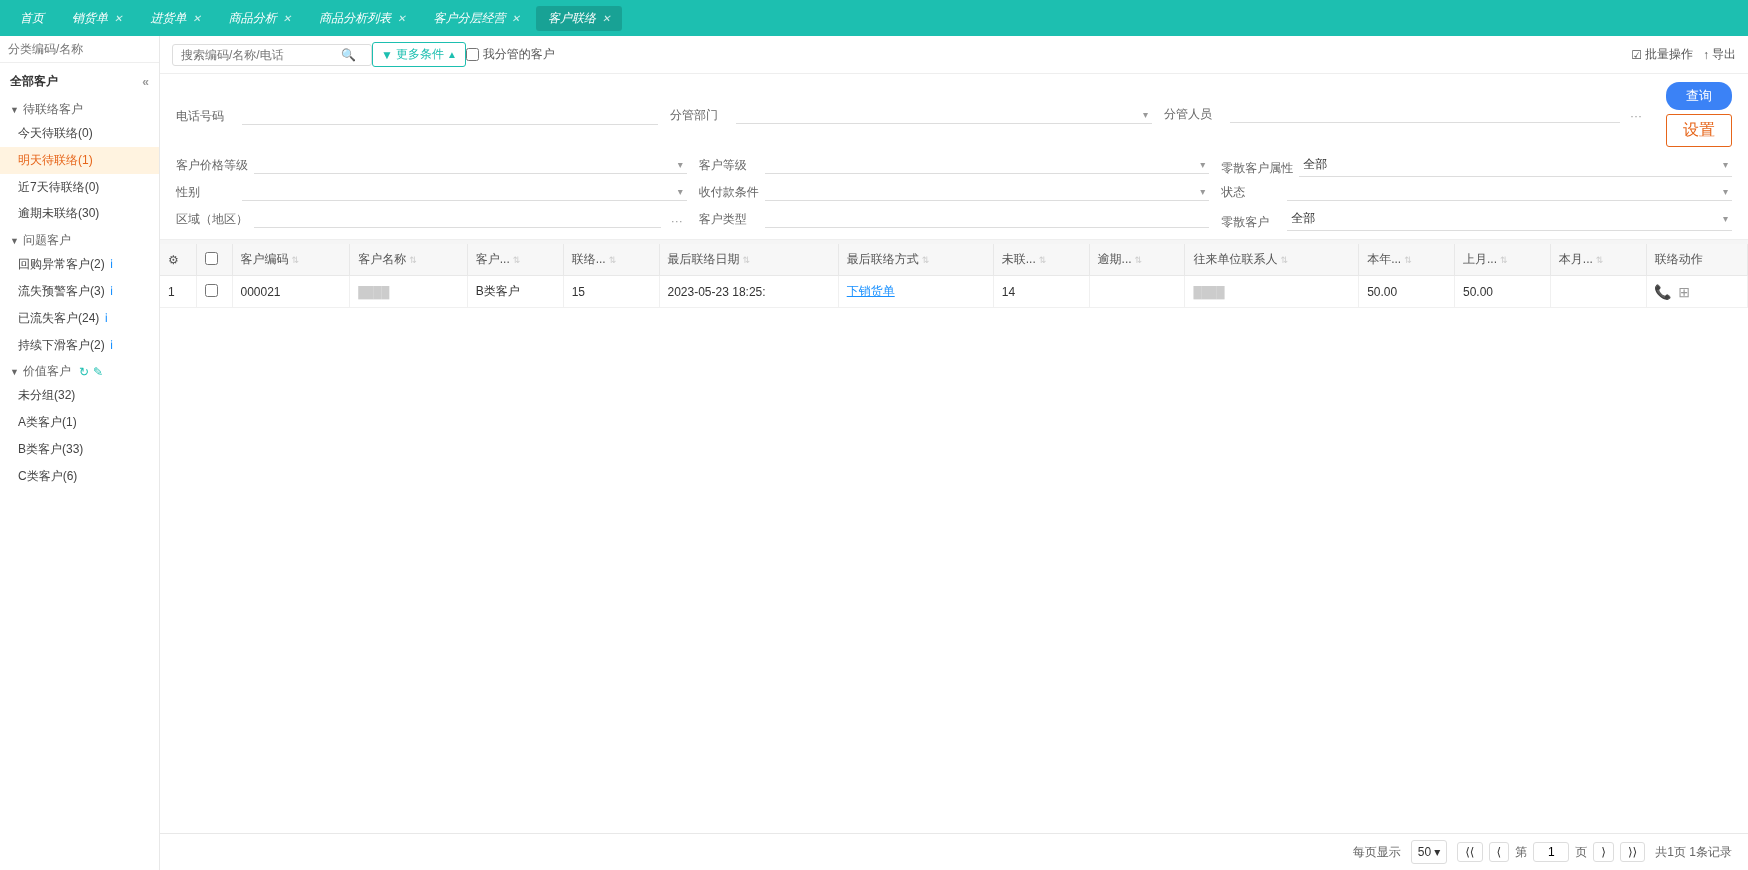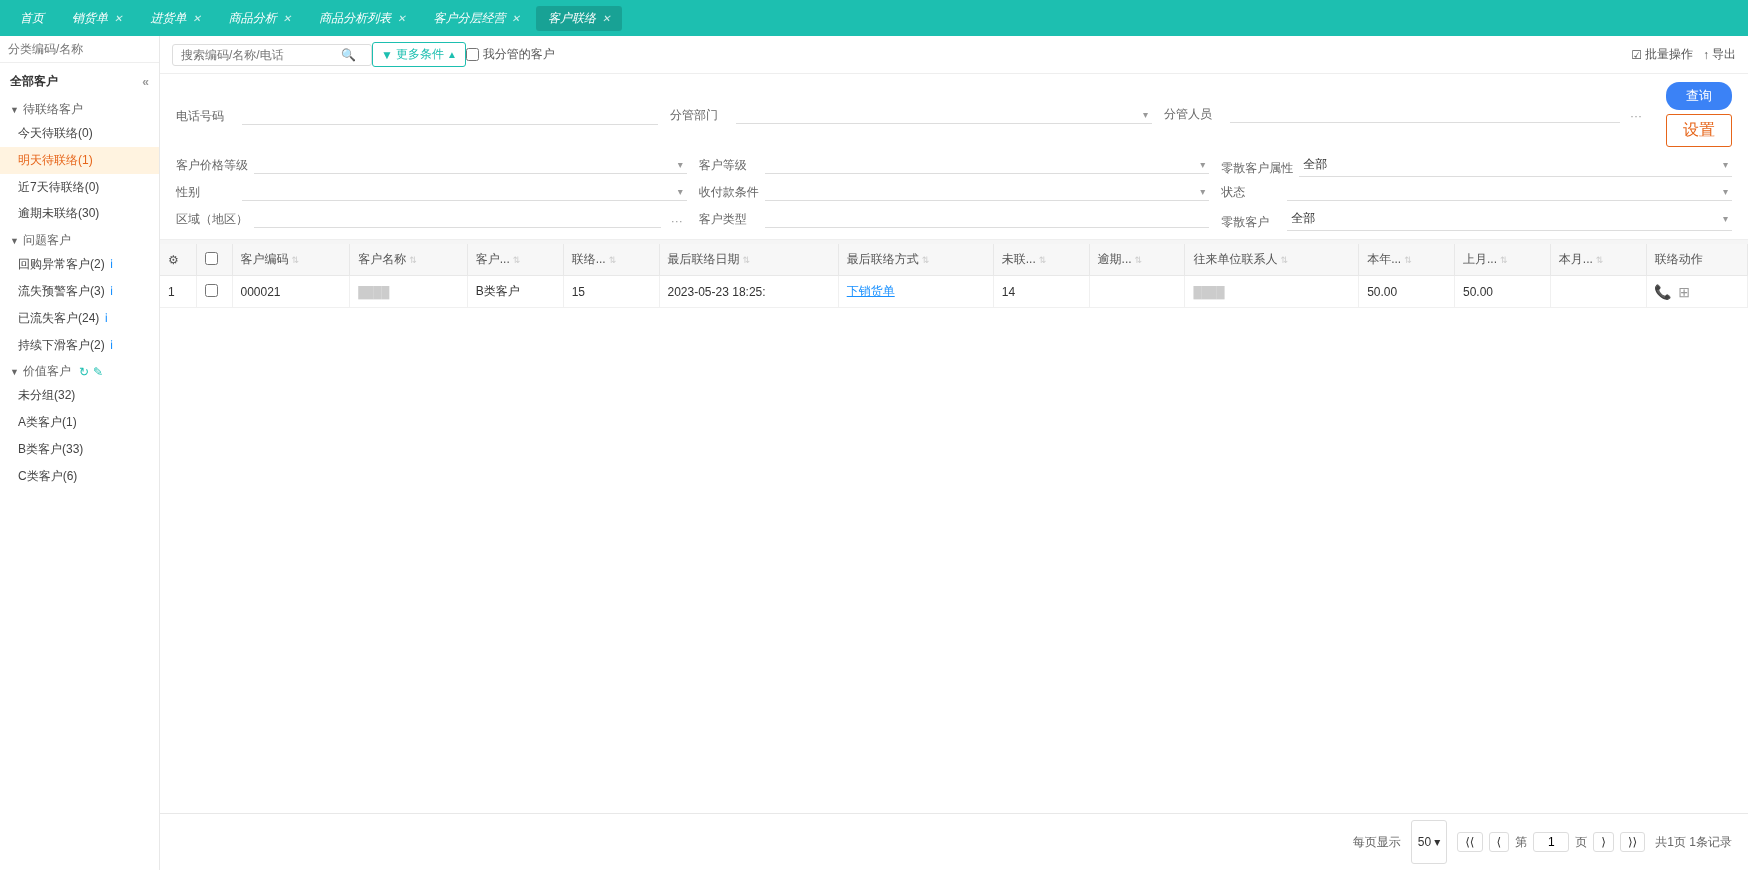--- a/index.html
+++ b/index.html
@@ -289,21 +289,21 @@
       border-top: 1px solid #e8e8e8;
       padding: 6px 16px;
       display: flex;
       align-items: center;
       justify-content: flex-end;
       gap: 10px;
     }
     .page-size-label { color: #666; }
     .page-size-select {
       border: 1px solid #ddd;
-      padding: 14px 6px;
+      padding: 4px 6px;
       border-radius: 3px;
       cursor: pointer;
       color: #333;
       display: flex;
       align-items: center;
       gap: 3px;
     }
     .pagination {
       display: flex;
       align-items: center;

